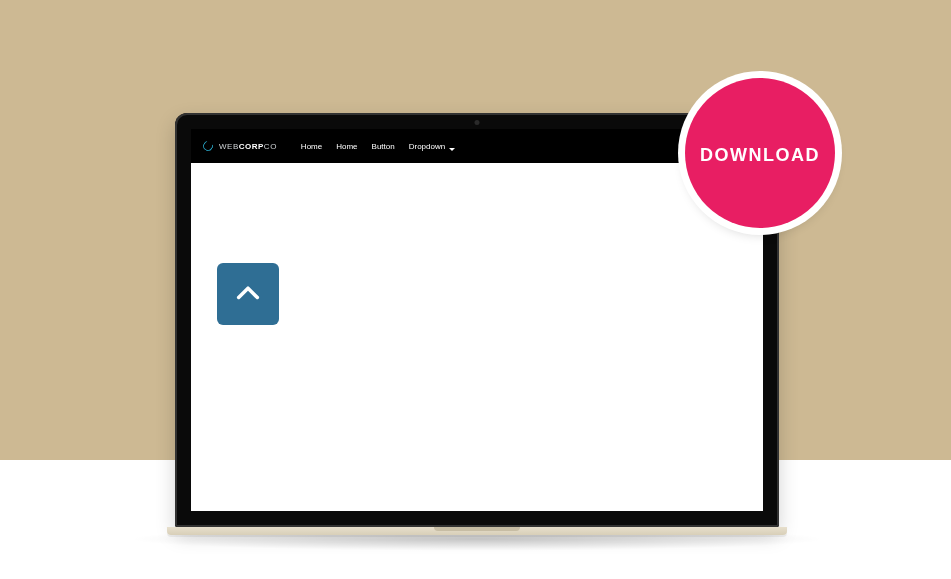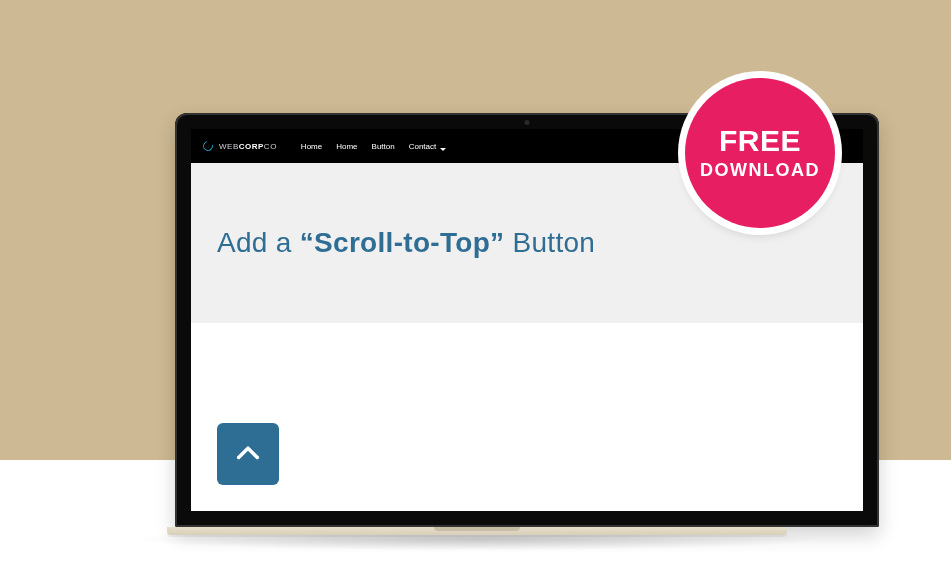--- a/index.html
+++ b/index.html
@@ -2,21 +2,21 @@
 <html><head>
 <meta charset="utf-8">
 <style>
   * { box-sizing: border-box; margin: 0; padding: 0; }
   html, body { width: 951px; height: 579px; overflow: hidden; font-family: -apple-system, BlinkMacSystemFont, "Segoe UI", Helvetica, Arial, sans-serif; }
   .canvas { position: relative; width: 951px; height: 579px; background: #fff; }
   .bg-top { position: absolute; top: 0; left: 0; width: 951px; height: 460px; background: #cdb993; }
   .bg-bot { position: absolute; top: 460px; left: 0; width: 951px; height: 119px; background: #fff; }
 
   .laptop { position: absolute; left: 167px; bottom: 28px; width: 620px; height: 438px; }
-  .lid { position: absolute; top: 0; left: 8px; width: 704px; height: 414px; background: #0a0a0a; border-radius: 12px 12px 2px 2px; box-shadow: inset 0 0 0 2px #323232, 0 8px 20px rgba(0,0,0,.18); }
+  .lid { position: absolute; top: 0; left: 8px; width: 604px; height: 414px; background: #0a0a0a; border-radius: 12px 12px 2px 2px; box-shadow: inset 0 0 0 2px #323232, 0 8px 20px rgba(0,0,0,.18); }
   .camera { position: absolute; top: 7px; left: 50%; transform: translateX(-50%); width: 5px; height: 5px; border-radius: 50%; background: #2a2a2a; }
   .screen { position: absolute; top: 16px; left: 16px; right: 16px; bottom: 16px; background: #fff; overflow: hidden; }
   .base { position: absolute; left: 0; bottom: 16px; width: 620px; height: 8px; background: linear-gradient(#e7dfcc, #d8cfb8); border-radius: 0 0 4px 4px; box-shadow: 0 2px 0 rgba(0,0,0,.06); }
   .base::after { content:""; position:absolute; left:50%; top:0; transform:translateX(-50%); width:86px; height:4px; background:#c7bda4; border-radius:0 0 6px 6px; }
   .shadow { position:absolute; left:-40px; right:-40px; bottom:0; height:24px; background: radial-gradient(ellipse at center, rgba(0,0,0,.18), rgba(0,0,0,0) 70%); }
 
   .nav { height: 34px; background: #000; display: flex; align-items: center; padding: 0 12px; gap: 16px; }
   .brand { display: flex; align-items: center; gap: 6px; }
   .brand-swirl { width: 10px; height: 10px; border-radius: 50%; border: 1.5px solid #28a4c4; border-top-color: transparent; transform: rotate(32deg); }
   .brand-text { color: #cfd3d6; font-size: 8px; letter-spacing: .5px; font-weight: 500; }
@@ -59,40 +59,36 @@
             <span class="nav-item">
                 <span>Home</span>
               </span>
             <span class="nav-item">
                 <span>Home</span>
               </span>
             <span class="nav-item">
                 <span>Button</span>
               </span>
             <span class="nav-item">
-                <span>Contact</span>
+                <span>Dropdown</span>
                 <span class="caret"></span>
               </span>
           </div>
         </div>
 
-        <div class="hero">
-          <h1 class="hero-title"><span>Add a </span><strong>“Scroll-to-Top”</strong><span> Button</span></h1>
-        </div>
 
         <div class="content">
           <div class="scrolltop">
             <svg viewBox="0 0 24 24">
                 <polyline points="4 15 12 7 20 15"></polyline>
               </svg>
           </div>
         </div>
 
       </div>
     </div>
     <div class="base"></div>
   </div>
 
   <div class="badge">
-    <div class="badge-top">FREE</div>
     <div class="badge-bot">DOWNLOAD</div>
   </div>
 </div>
 
 </body></html>

